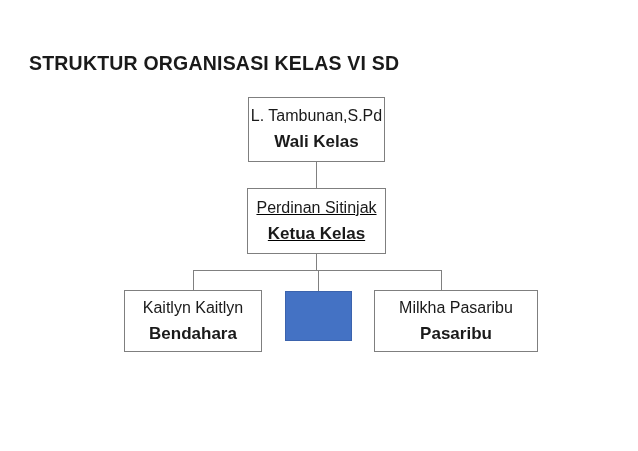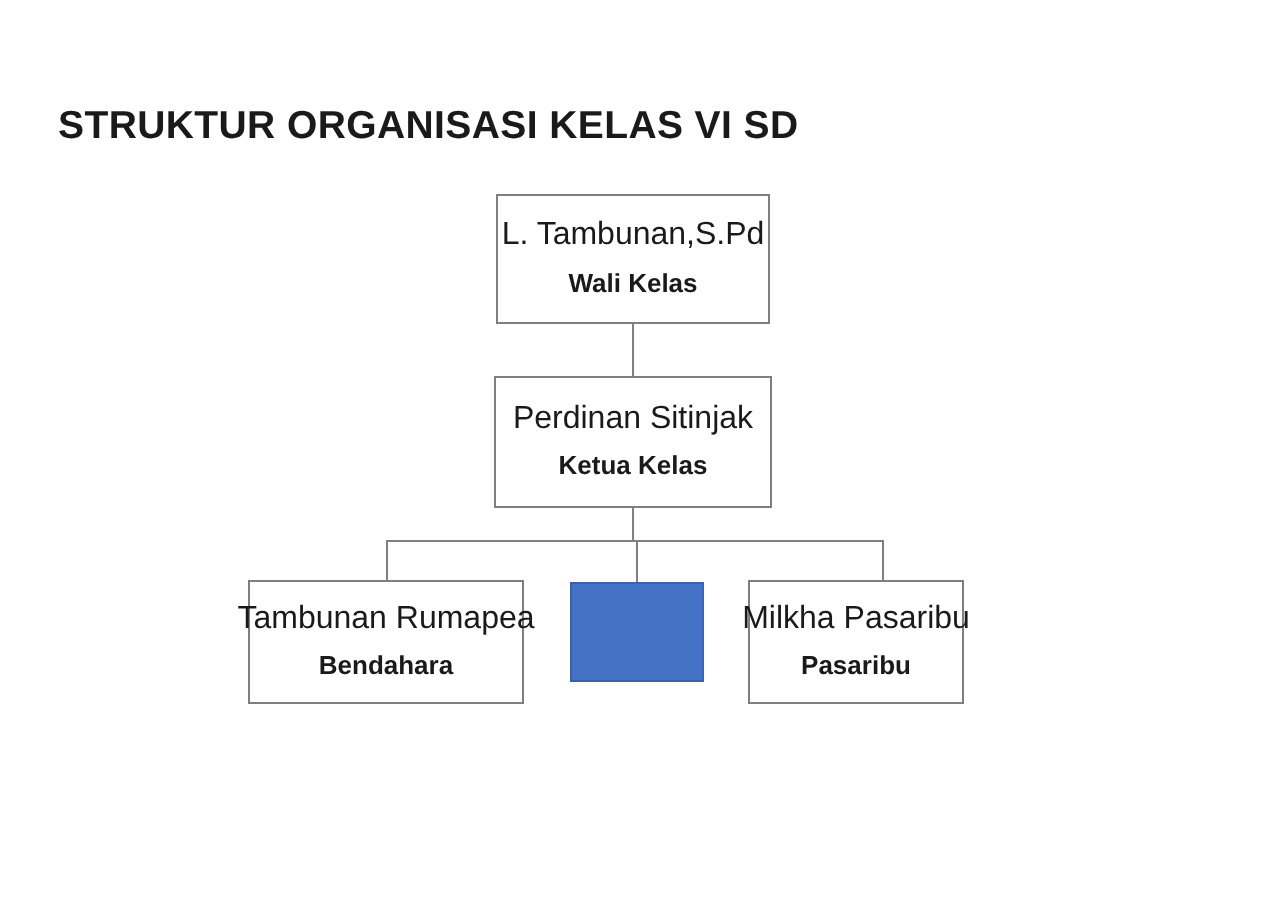--- a/index.html
+++ b/index.html
@@ -54,39 +54,39 @@
     text-align: center;
   }
   .node .name {
     font-size: 16px;
     font-weight: normal;
     color: #1a1a1a;
     line-height: 1.15;
     white-space: nowrap;
   }
   .node .role {
-    font-size: 13px;
+    font-size: 17px;
     font-weight: bold;
     color: #1a1a1a;
     line-height: 1.15;
     margin-top: 7px;
     white-space: nowrap;
   }
   .node.blank {
     background: #4472c4;
     border: 1px solid #3b63ad;
   }
   
   #node-wali   { left: 248px; top: 97px;  width: 137px; height: 65px; }
   
-  #node-ketua  { left: 247px; top: 188px; width: 139px; height: 66px; }
+  #node-ketua  { left: 247px; top: 188px; width: 139px; height: 66px; text-decoration: underline; }
   
   #node-sekretaris { left: 124px; top: 290px; width: 138px; height: 62px; }
   #node-blank      { left: 285px; top: 291px; width: 67px;  height: 50px; }
-  #node-bendahara  { left: 374px; top: 290px; width: 108px; height: 62px; text-align: right; }
+  #node-bendahara  { left: 374px; top: 290px; width: 164px; height: 62px; text-align: right; }
 </style>
 </head>
 <body>
 
 <div id="canvas">
 
   <div class="title">STRUKTUR ORGANISASI KELAS VI SD</div>
 
   <div class="line vline" style="left:316px; top:162px; height:26px;"></div>
 
@@ -104,21 +104,21 @@
     <div class="name">L. Tambunan,S.Pd</div>
     <div class="role">Wali Kelas</div>
   </div>
 
   <div class="node" id="node-ketua">
     <div class="name">Perdinan Sitinjak</div>
     <div class="role">Ketua Kelas</div>
   </div>
 
   <div class="node" id="node-sekretaris">
-    <div class="name">Tambunan Rumapea</div>
+    <div class="name">Kaitlyn Kaitlyn</div>
     <div class="role">Bendahara</div>
   </div>
 
   <div class="node blank" id="node-blank">
     <div class="name"></div>
   </div>
 
   <div class="node" id="node-bendahara">
     <div class="name">Milkha Pasaribu</div>
     <div class="role">Pasaribu</div>

